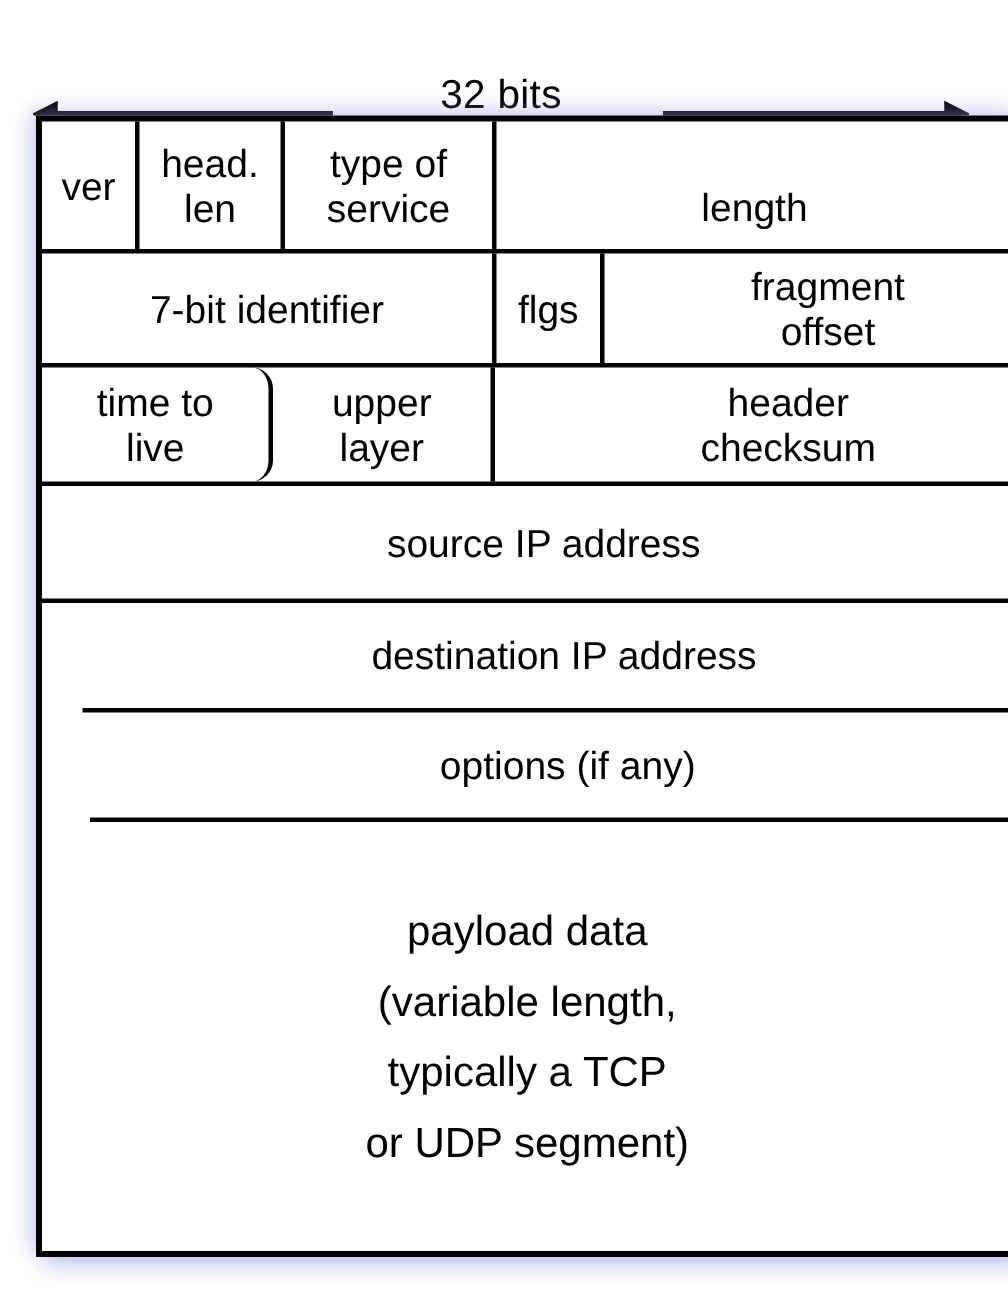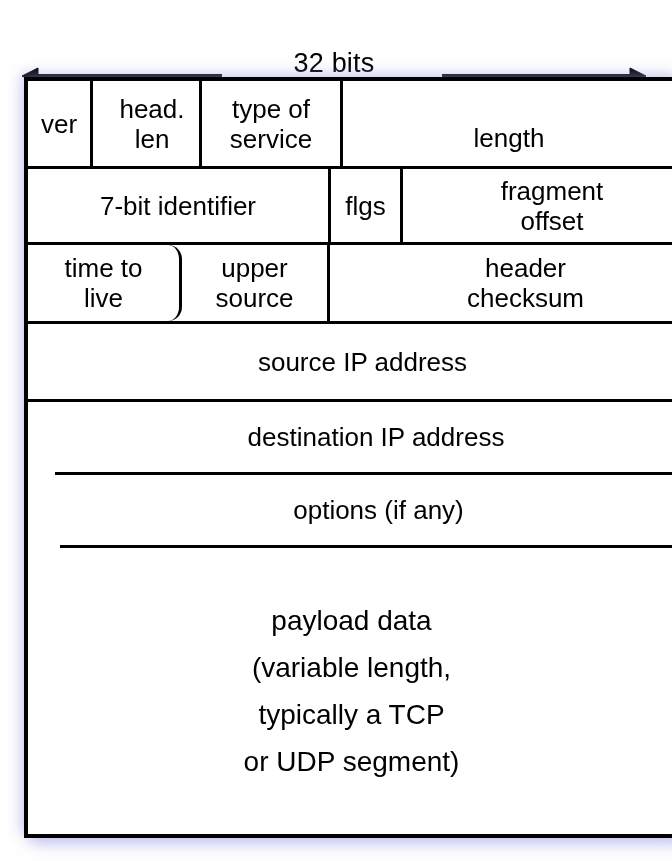--- a/index.html
+++ b/index.html
@@ -88,21 +88,21 @@
   .row-1 { height: 88px; }
   .row-2 { height: 76px; }
   .row-3 { height: 79px; }
   .row-4 { height: 78px; }
   .row-5 { height: 73px; margin-left: 27px; }
   .row-6 { height: 73px; margin-left: 32px; }
   .row-7 { flex: 1 1 auto; }
 
   
   .c-ver      { width: 65px; }
-  .c-headlen  { width: 97px; margin-left: 12px; }
+  .c-headlen  { width: 97px; }
   .c-tos      { width: 141px; }
   .c-length   { flex: 1 1 auto; margin-top: 28px; }
 
   
   .c-ident    { width: 303px; }
   .c-flgs     { width: 72px; }
   .c-fragoff  { flex: 1 1 auto; padding-left: 28px; }
 
   
   .c-ttl      { width: 154px; border-radius: 14px; }
@@ -151,21 +151,21 @@
       <div class="cell c-ident">7-bit identifier</div>
       <div class="cell c-flgs">flgs</div>
       <div class="cell c-fragoff">fragment
 offset</div>
     </div>
 
     <div class="row row-3">
       <div class="cell c-ttl">time to
 live</div>
       <div class="cell c-upper">upper
-source</div>
+layer</div>
       <div class="cell c-cksum">header
 checksum</div>
     </div>
 
     <div class="row row-4">
       <div class="cell c-full">source IP address</div>
     </div>
 
     <div class="row row-5">
       <div class="cell c-full">destination IP address</div>

